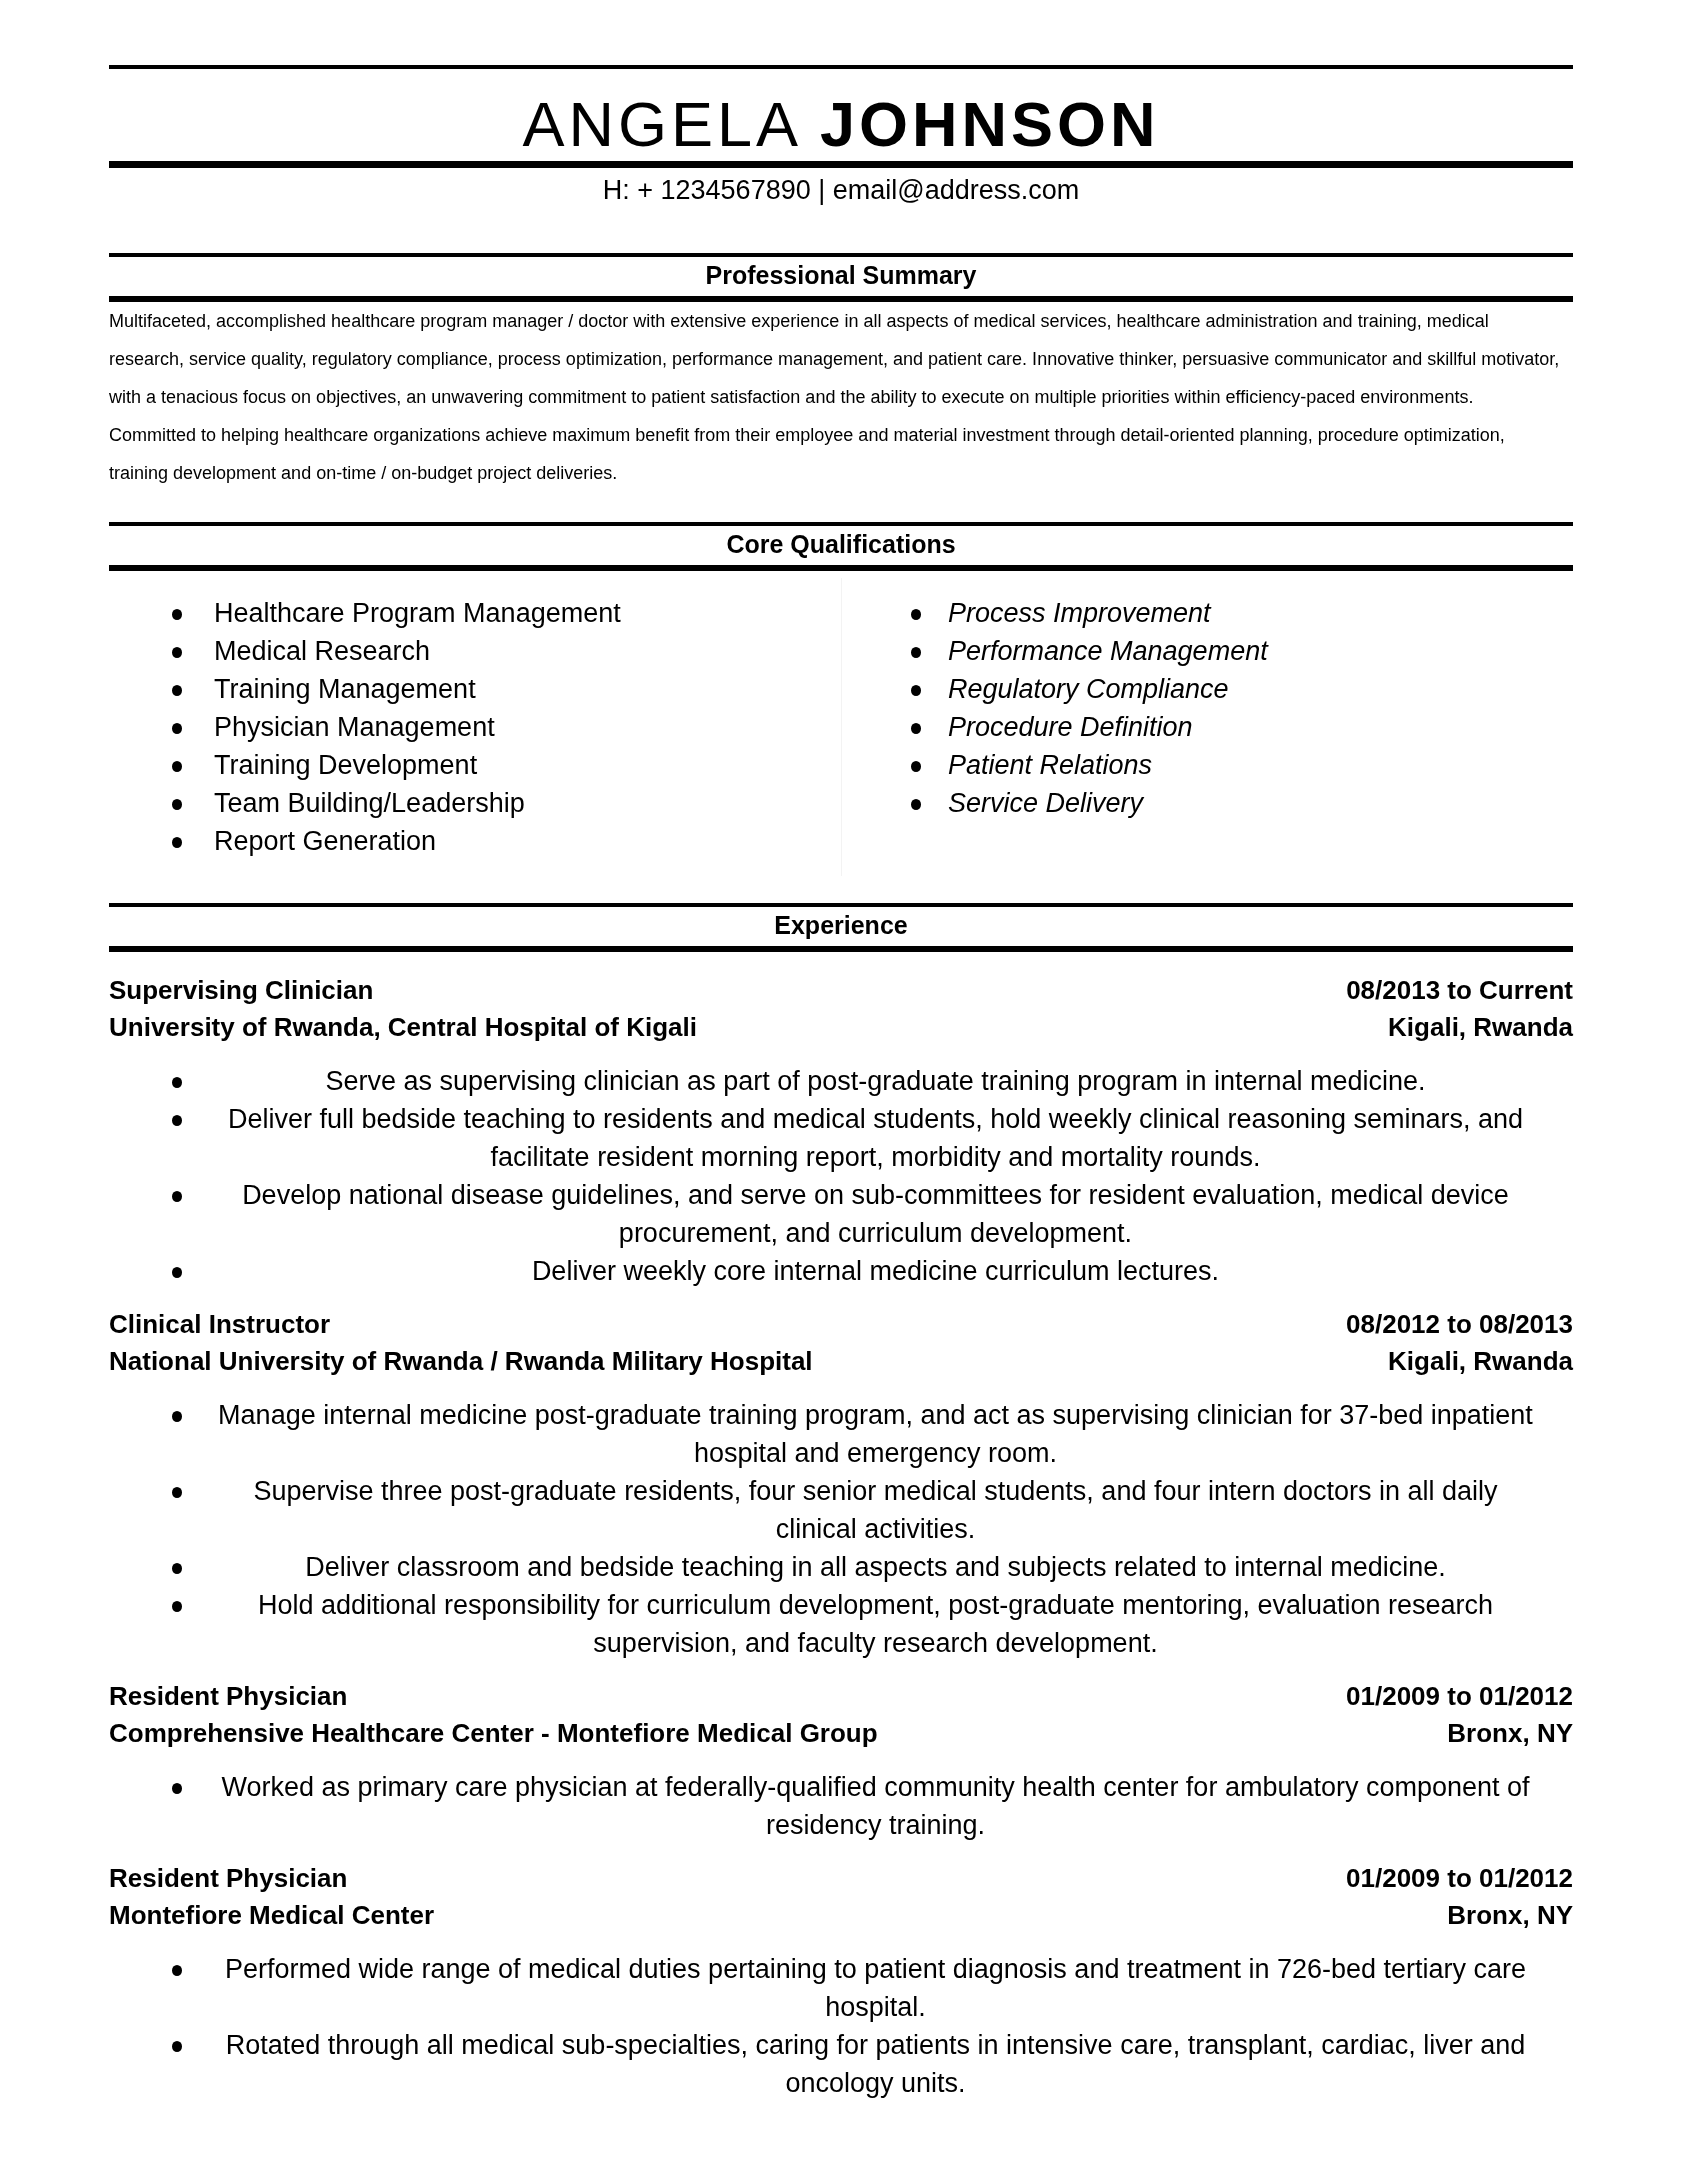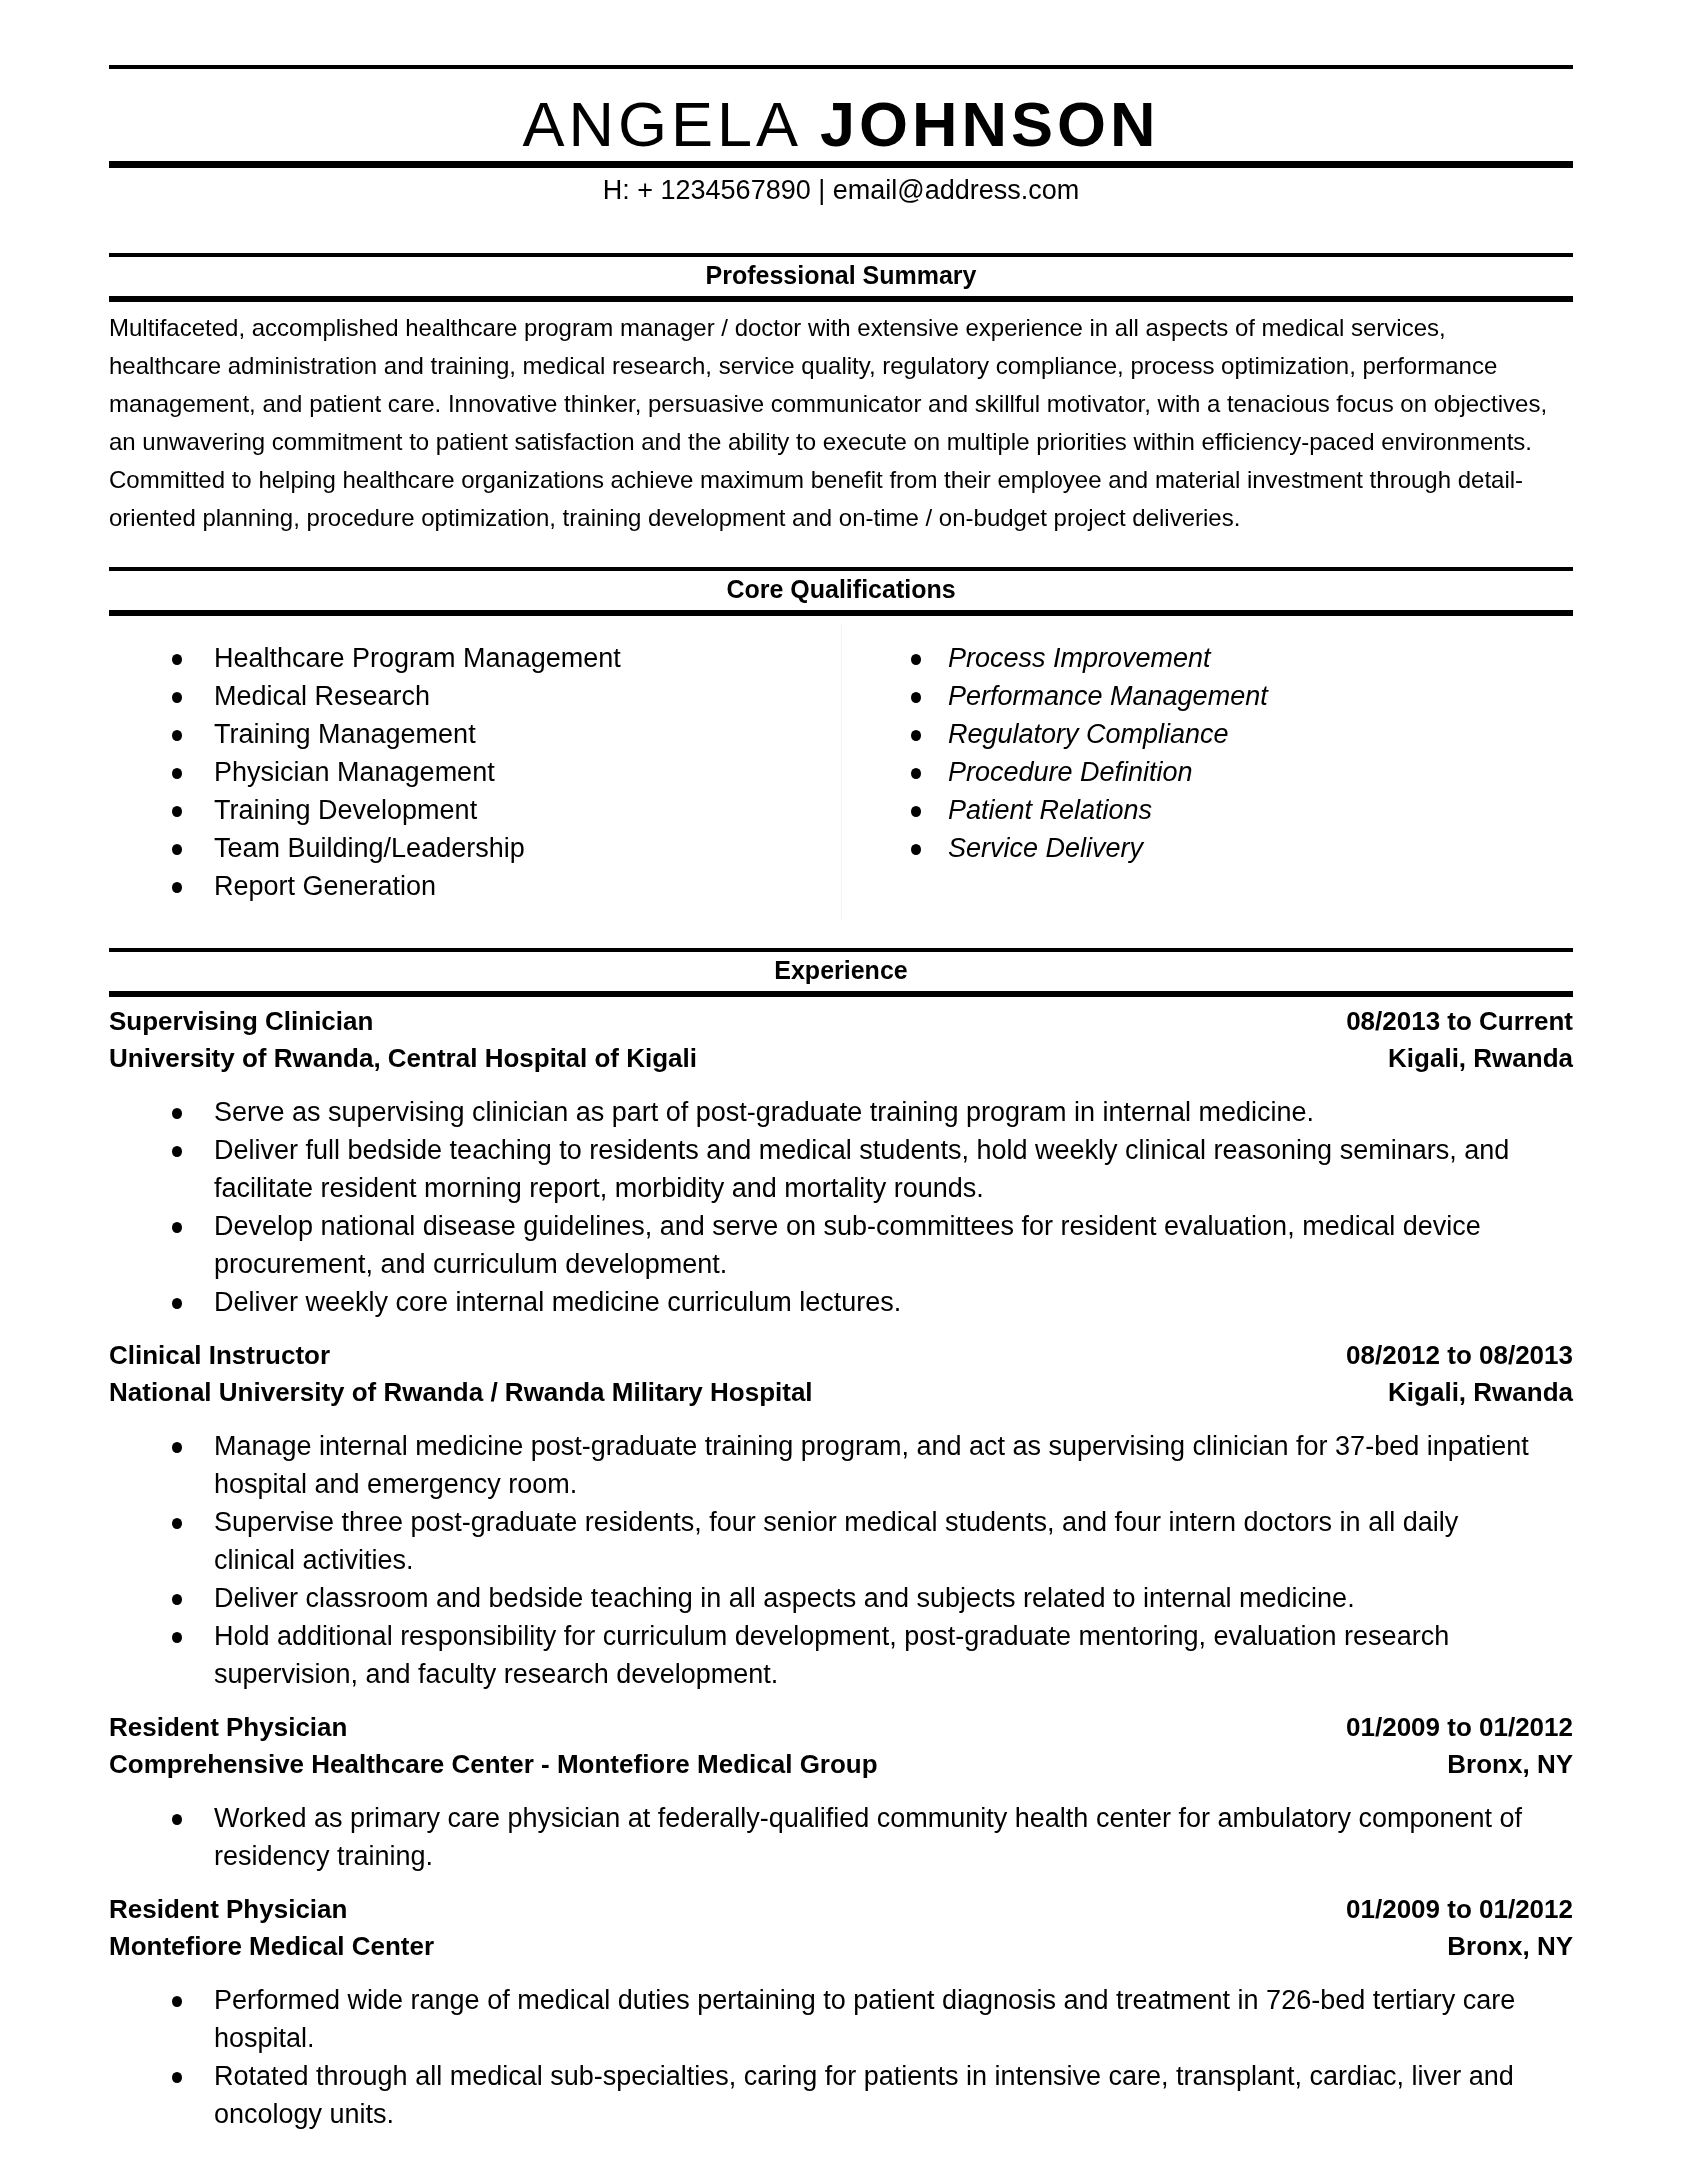--- a/index.html
+++ b/index.html
@@ -12,36 +12,36 @@
   .name-inner { display: inline-block; padding-top: 24px; }
   .name .first { font-weight: normal; }
   .name .last { font-weight: bold; }
   .rule-name { height: 7px; background: #000; }
   .contact { text-align: center; font-size: 27px; line-height: 38px; height: 85px;
              padding-top: 3px; box-sizing: border-box; }
   .sec-rule-thin { height: 4px; background: #000; }
   .sec-rule-thick { height: 6px; background: #000; }
   .sec-head { height: 39px; line-height: 36px; text-align: center; font-weight: bold;
               font-size: 25px; }
-  .body-text { font-size: 24px; line-height: 38px; padding-top: 7px; }
+  .body-text { font-size: 18px; line-height: 38px; }
   .summary { margin: 0; padding-right: 10px; }
   .quals { display: flex; padding-top: 7px; position: relative; }
   .quals .col { width: 50%; box-sizing: border-box; }
   .quals .col.right { border-left: 1px solid #f3f3f3; font-style: italic; }
   .quals ul, .job ul { list-style: none; margin: 16px; padding: 0; }
   .qitem, .bullet { position: relative; font-size: 27px; line-height: 38px; }
   .qitem { padding-left: 89px; }
   .quals .col.right .qitem { padding-left: 90px; }
   .dot { position: absolute; width: 10px; height: 11px; border-radius: 50%; background: #000;
          top: 15px; }
   .qitem .dot { left: 47px; }
   .quals .col.right .qitem .dot { left: 53px; }
   .gap-after-summary { height: 30px; }
   .gap-after-quals { height: 27px; }
-  .exp { padding-top: 6px; }
+  .exp { padding-top: 20px; text-align: center; }
   .job { margin-bottom: 11px; }
   .job-row { display: flex; justify-content: space-between; font-weight: bold;
              font-size: 26px; line-height: 37px; }
   .job ul { }
   .bullet { padding-left: 89px; line-height: 38px; padding-right: 20px; }
   .bullet .dot { left: 47px; }
 </style>
 </head>
 <body>
 

